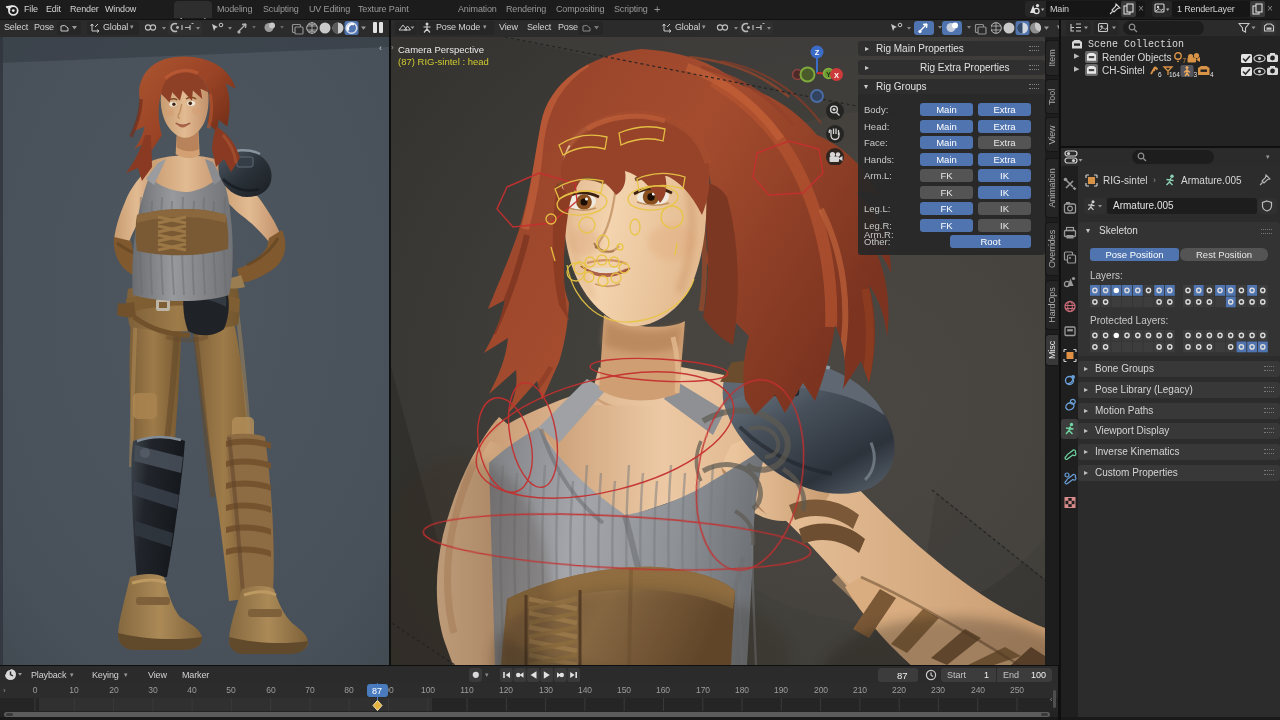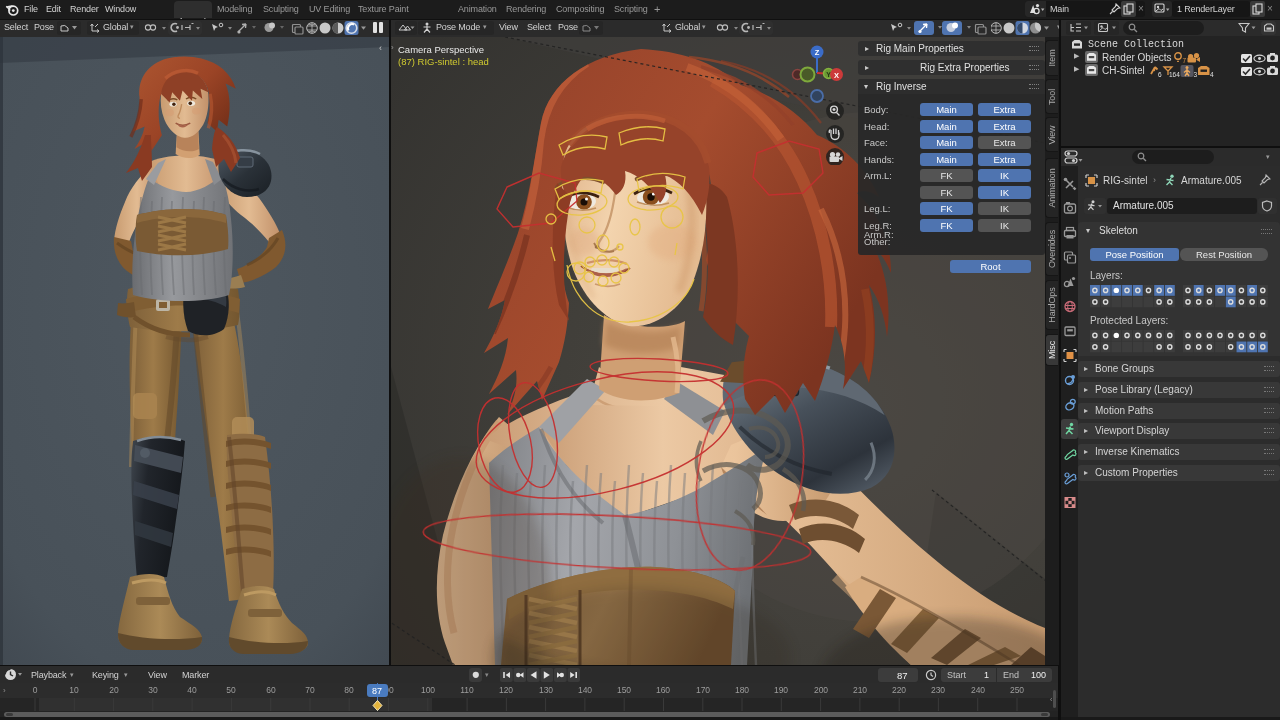--- a/index.html
+++ b/index.html
@@ -670,21 +670,21 @@
         <div class="abs" style="right:6px;top:5px;width:10px;height:5px;border-top:1.5px dotted #808080;border-bottom:1.5px dotted #808080;"></div>
       </div>
       <div class="abs" style="left:467px;top:23px;width:187px;height:15px;background:#2e2e2eee;border-radius:3px;">
         <span class="abs" style="left:7px;top:3px;color:#ccc;font-size:8px;">▸</span>
         <span class="abs" style="left:18px;top:2px;color:#e0e0e0;font-size:10px;margin-left:44px;">Rig Extra Properties</span>
         <div class="abs" style="right:6px;top:5px;width:10px;height:5px;border-top:1.5px dotted #808080;border-bottom:1.5px dotted #808080;"></div>
       </div>
       <div class="abs" style="left:467px;top:42px;width:187px;height:176px;background:#282828ee;border-radius:3px;">
         <div class="abs" style="left:0;top:0;width:187px;height:15px;background:#2e2e2eee;border-radius:3px 3px 0 0;"></div>
         <span class="abs" style="left:6px;top:3px;color:#ccc;font-size:8px;">▾</span>
-        <span class="abs" style="left:18px;top:2px;color:#e0e0e0;font-size:10px;">Rig Inverse</span>
+        <span class="abs" style="left:18px;top:2px;color:#e0e0e0;font-size:10px;">Rig Groups</span>
         <div class="abs" style="right:6px;top:5px;width:10px;height:5px;border-top:1.5px dotted #808080;border-bottom:1.5px dotted #808080;"></div>
 
         <span class="abs" style="left:6px;top:25px;color:#c9c9c9;font-size:9.5px;">Body:</span>
         <div class="bluebtn" style="left:62px;top:24px;width:53px;">Main</div>
         <div class="bluebtn" style="left:120px;top:24px;width:53px;">Extra</div>
         <span class="abs" style="left:6px;top:41.5px;color:#c9c9c9;font-size:9.5px;">Head:</span>
         <div class="bluebtn" style="left:62px;top:40.5px;width:53px;">Main</div>
         <div class="bluebtn" style="left:120px;top:40.5px;width:53px;">Extra</div>
         <span class="abs" style="left:6px;top:58px;color:#c9c9c9;font-size:9.5px;">Face:</span>
         <div class="bluebtn" style="left:62px;top:57px;width:53px;">Main</div>
@@ -698,21 +698,21 @@
         <span class="abs" style="left:6px;top:107.5px;color:#c9c9c9;font-size:9.5px;margin-top:42px;">Arm.R:</span>
         <div class="graybtn" style="left:62px;top:106.5px;width:53px;">FK</div>
         <div class="bluebtn" style="left:120px;top:106.5px;width:53px;">IK</div>
         <span class="abs" style="left:6px;top:124px;color:#c9c9c9;font-size:9.5px;">Leg.L:</span>
         <div class="bluebtn" style="left:62px;top:123px;width:53px;">FK</div>
         <div class="graybtn" style="left:120px;top:123px;width:53px;">IK</div>
         <span class="abs" style="left:6px;top:140.5px;color:#c9c9c9;font-size:9.5px;">Leg.R:</span>
         <div class="bluebtn" style="left:62px;top:139.5px;width:53px;">FK</div>
         <div class="graybtn" style="left:120px;top:139.5px;width:53px;">IK</div>
         <span class="abs" style="left:6px;top:157px;color:#c9c9c9;font-size:9.5px;">Other:</span>
-        <div class="bluebtn" style="left:92px;top:156px;width:81px;margin-top:25px;">Root</div>
+        <div class="bluebtn" style="left:92px;top:156px;width:81px;">Root</div>
       </div>
       
       <div class="abs" style="left:654px;top:0;width:14px;height:628px;background:#1d1d1d;"></div>
       <div class="abs vtab" style="top:3px;height:36px;">
           <span>Item</span>
         </div>
       <div class="abs vtab" style="top:42px;height:35px;">
           <span>Tool</span>
         </div>
       <div class="abs vtab" style="top:80px;height:35px;">

